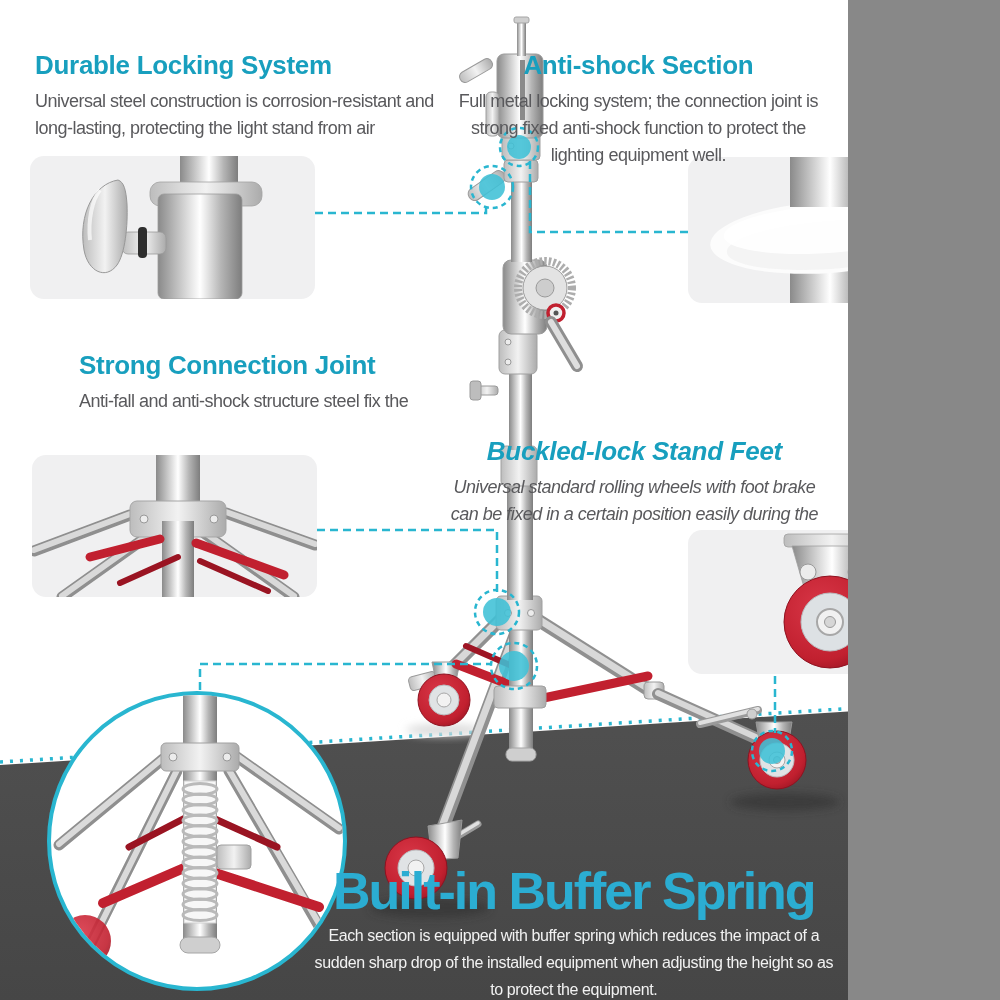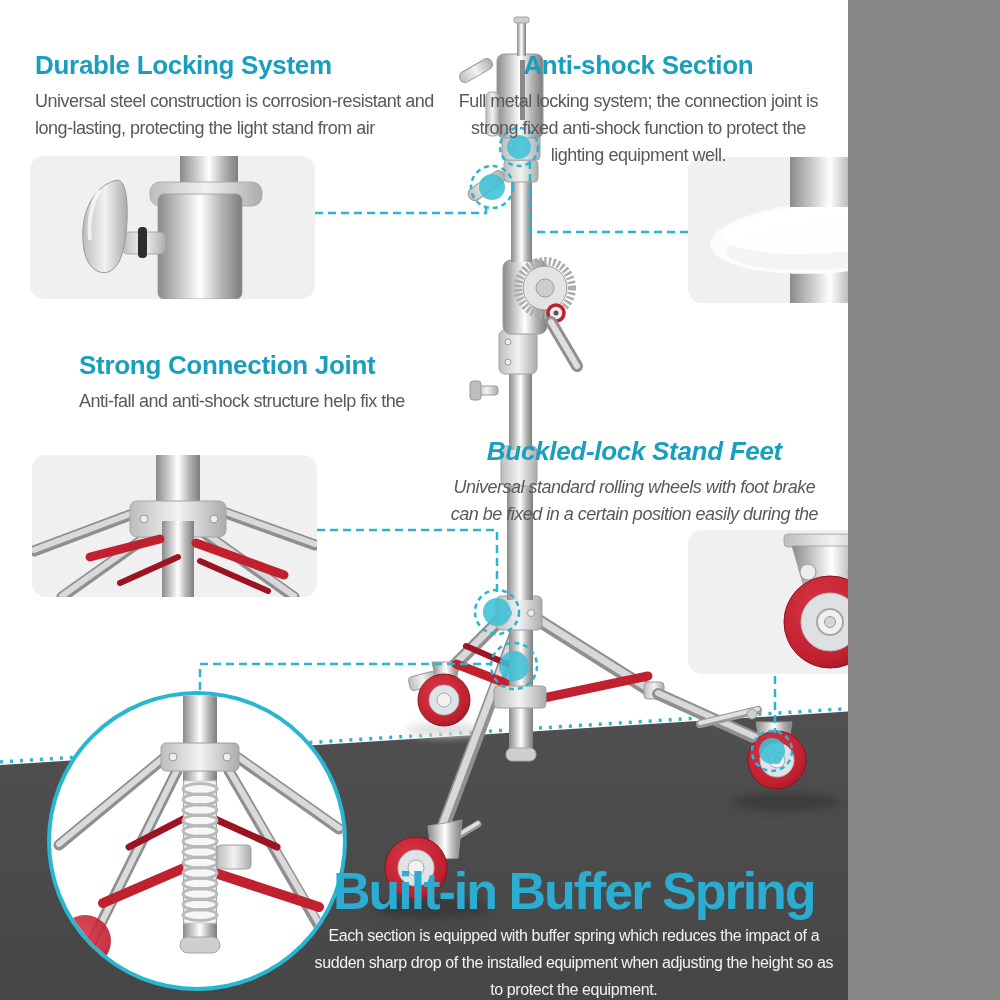--- a/index.html
+++ b/index.html
@@ -328,21 +328,21 @@
 
   <div class="callout right-align" id="callout-antishock">
     <div class="title">Anti-shock Section</div>
     <div class="bodyline">Full metal locking system; the connection joint is</div>
     <div class="bodyline">strong fixed anti-shock function to protect the</div>
     <div class="bodyline">lighting equipment well.</div>
   </div>
 
   <div class="callout left-align" id="callout-connection">
     <div class="title">Strong Connection Joint</div>
-    <div class="bodyline">Anti-fall and anti-shock structure help fix the</div>
+    <div class="bodyline">Anti-fall and anti-shock structure steel fix the</div>
   </div>
 
   <div class="callout right-align" id="callout-standfeet">
     <div class="title">Buckled-lock Stand Feet</div>
     <div class="bodyline">Universal standard rolling wheels with foot brake</div>
     <div class="bodyline">can be fixed in a certain position easily during the</div>
   </div>
 
   <div class="callout right-align" id="callout-spring">
     <div class="big-title">Built-in Buffer Spring</div>

